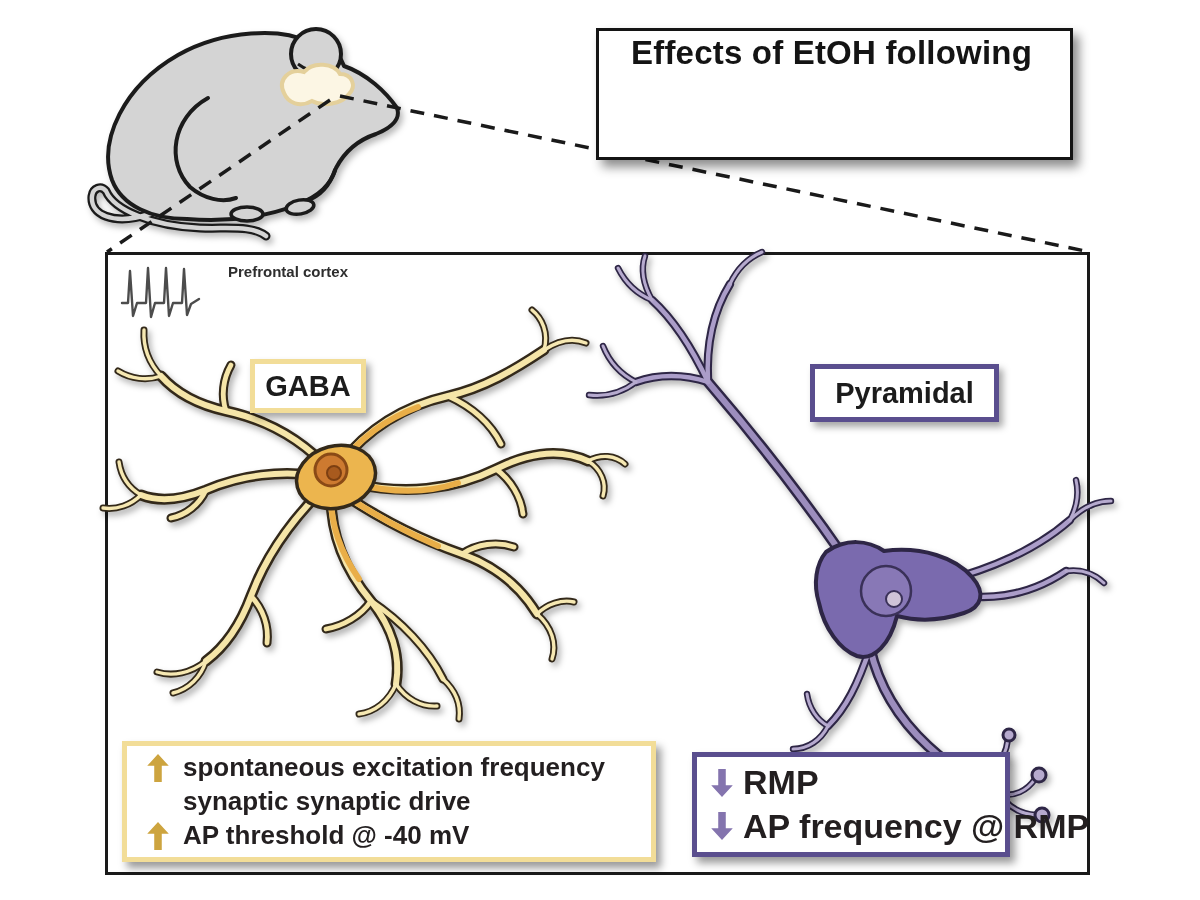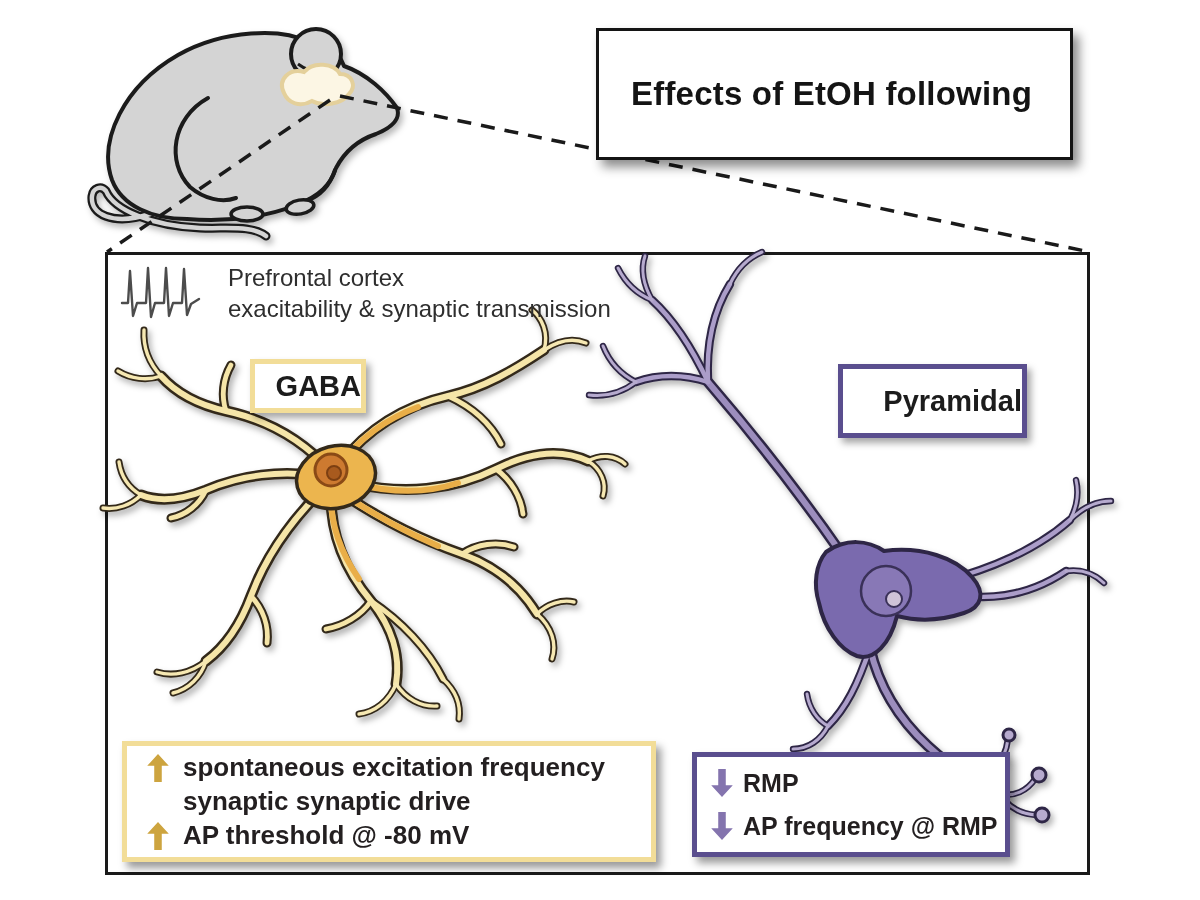--- a/index.html
+++ b/index.html
@@ -30,47 +30,47 @@
   .pin  use{stroke:#9c8dbd;stroke-width:6;fill:none;stroke-linecap:round;stroke-linejoin:round;}
   .psout use{stroke:#2e2646;stroke-width:8.5;fill:none;stroke-linecap:round;}
   .psin  use{stroke:#ab9dc9;stroke-width:4.4;fill:none;stroke-linecap:round;}
   .ptout use{stroke:#2e2646;stroke-width:6.4;fill:none;stroke-linecap:round;}
   .ptin  use{stroke:#b6aace;stroke-width:3;fill:none;stroke-linecap:round;}
   
   .title-box{
     position:absolute;left:596px;top:28px;width:477px;height:132px;box-sizing:border-box;
     background:#fff;border:3px solid #141414;z-index:3;
     box-shadow:6px 7px 10px rgba(0,0,0,0.45);
-    display:flex;flex-direction:column;justify-content:center;
+    display:flex;flex-direction:column;justify-content:space-between;
     padding-left:32px;font-size:33px;font-weight:600;line-height:1.32;color:#141414;
     letter-spacing:0.2px;
   }
   .panel-header{
     position:absolute;left:228px;top:262px;z-index:3;
-    font-size:24px;font-weight:400;line-height:1.3;color:#2e2e2e;
+    font-size:15px;font-weight:700;line-height:1.3;color:#2e2e2e;
   }
   .neuron-label{
     position:absolute;z-index:3;background:#fff;box-sizing:border-box;
-    display:flex;align-items:center;justify-content:flex-end;
+    display:flex;align-items:center;justify-content:center;
     font-size:29px;font-weight:600;color:#1c1c1c;
     box-shadow:4px 5px 7px rgba(0,0,0,0.35);
   }
   .gaba-label{left:250px;top:359px;width:116px;height:54px;border:5px solid #f2dd98;}
-  .pyr-label{left:838px;top:364px;width:189px;height:74px;border:5px solid #5a4e8e;}
+  .pyr-label{left:810px;top:364px;width:189px;height:58px;border:5px solid #5a4e8e;}
   
   .fx-box{
     position:absolute;z-index:3;background:#fff;box-sizing:border-box;
     display:flex;flex-direction:column;justify-content:center;
     box-shadow:5px 6px 8px rgba(0,0,0,0.40);
   }
   .fx-gaba{left:122px;top:741px;width:534px;height:121px;border:5px solid #f2dd98;padding:4px 8px 4px 16px;}
   .fx-pyr {left:692px;top:752px;width:318px;height:105px;border:5px solid #5a4e8e;padding:4px 6px 4px 10px;}
   .fx-row{display:flex;align-items:center;gap:10px;font-size:26px;font-weight:600;color:#231f20;line-height:1.28;white-space:nowrap;}
   .fx-gaba .fx-row{height:34px;}
-  .fx-pyr  .fx-row{height:44px;font-size:25px;gap:6px;}
+  .fx-pyr  .fx-row{height:44px;font-size:34px;gap:6px;}
   .arrow-cell{width:30px;display:flex;justify-content:center;flex:0 0 30px;}
 </style>
 </head>
 <body>
 
 <div class="main-panel"></div>
 
 <svg class="scene" width="1200" height="900" viewBox="0 0 1200 900">
   <defs>
 
@@ -305,21 +305,20 @@
     <circle cx="894" cy="599" r="8" fill="#cfc3d8" stroke="#3a3158" stroke-width="2"></circle>
   </g>
 </svg>
 
 <div class="title-box">
   <div>Effects of EtOH following</div>
 </div>
 
 <div class="panel-header">
   <div>Prefrontal cortex</div>
-  <div>exacitability &amp; synaptic transmission</div>
 </div>
 
 <div class="neuron-label gaba-label">
   <span>GABA</span>
 </div>
 <div class="neuron-label pyr-label">
   <span>Pyramidal</span>
 </div>
 
 <div class="fx-box fx-gaba">
@@ -334,21 +333,21 @@
   <div class="fx-row">
     <span class="arrow-cell"></span>
     <span>synaptic synaptic drive</span>
   </div>
   <div class="fx-row">
     <span class="arrow-cell">
       <svg width="22" height="28" viewBox="0 0 20 26">
           <polygon points="10,0 0,11 6.5,11 6.5,26 13.5,26 13.5,11 20,11" fill="#cda43f"></polygon>
         </svg>
     </span>
-    <span>AP threshold @ -80 mV</span>
+    <span>AP threshold @ -40 mV</span>
   </div>
 </div>
 
 <div class="fx-box fx-pyr">
   <div class="fx-row">
     <span class="arrow-cell">
       <svg width="22" height="28" viewBox="0 0 20 26">
           <polygon points="10,26 20,15 13.5,15 13.5,0 6.5,0 6.5,15 0,15" fill="#8474ae"></polygon>
         </svg>
     </span>

